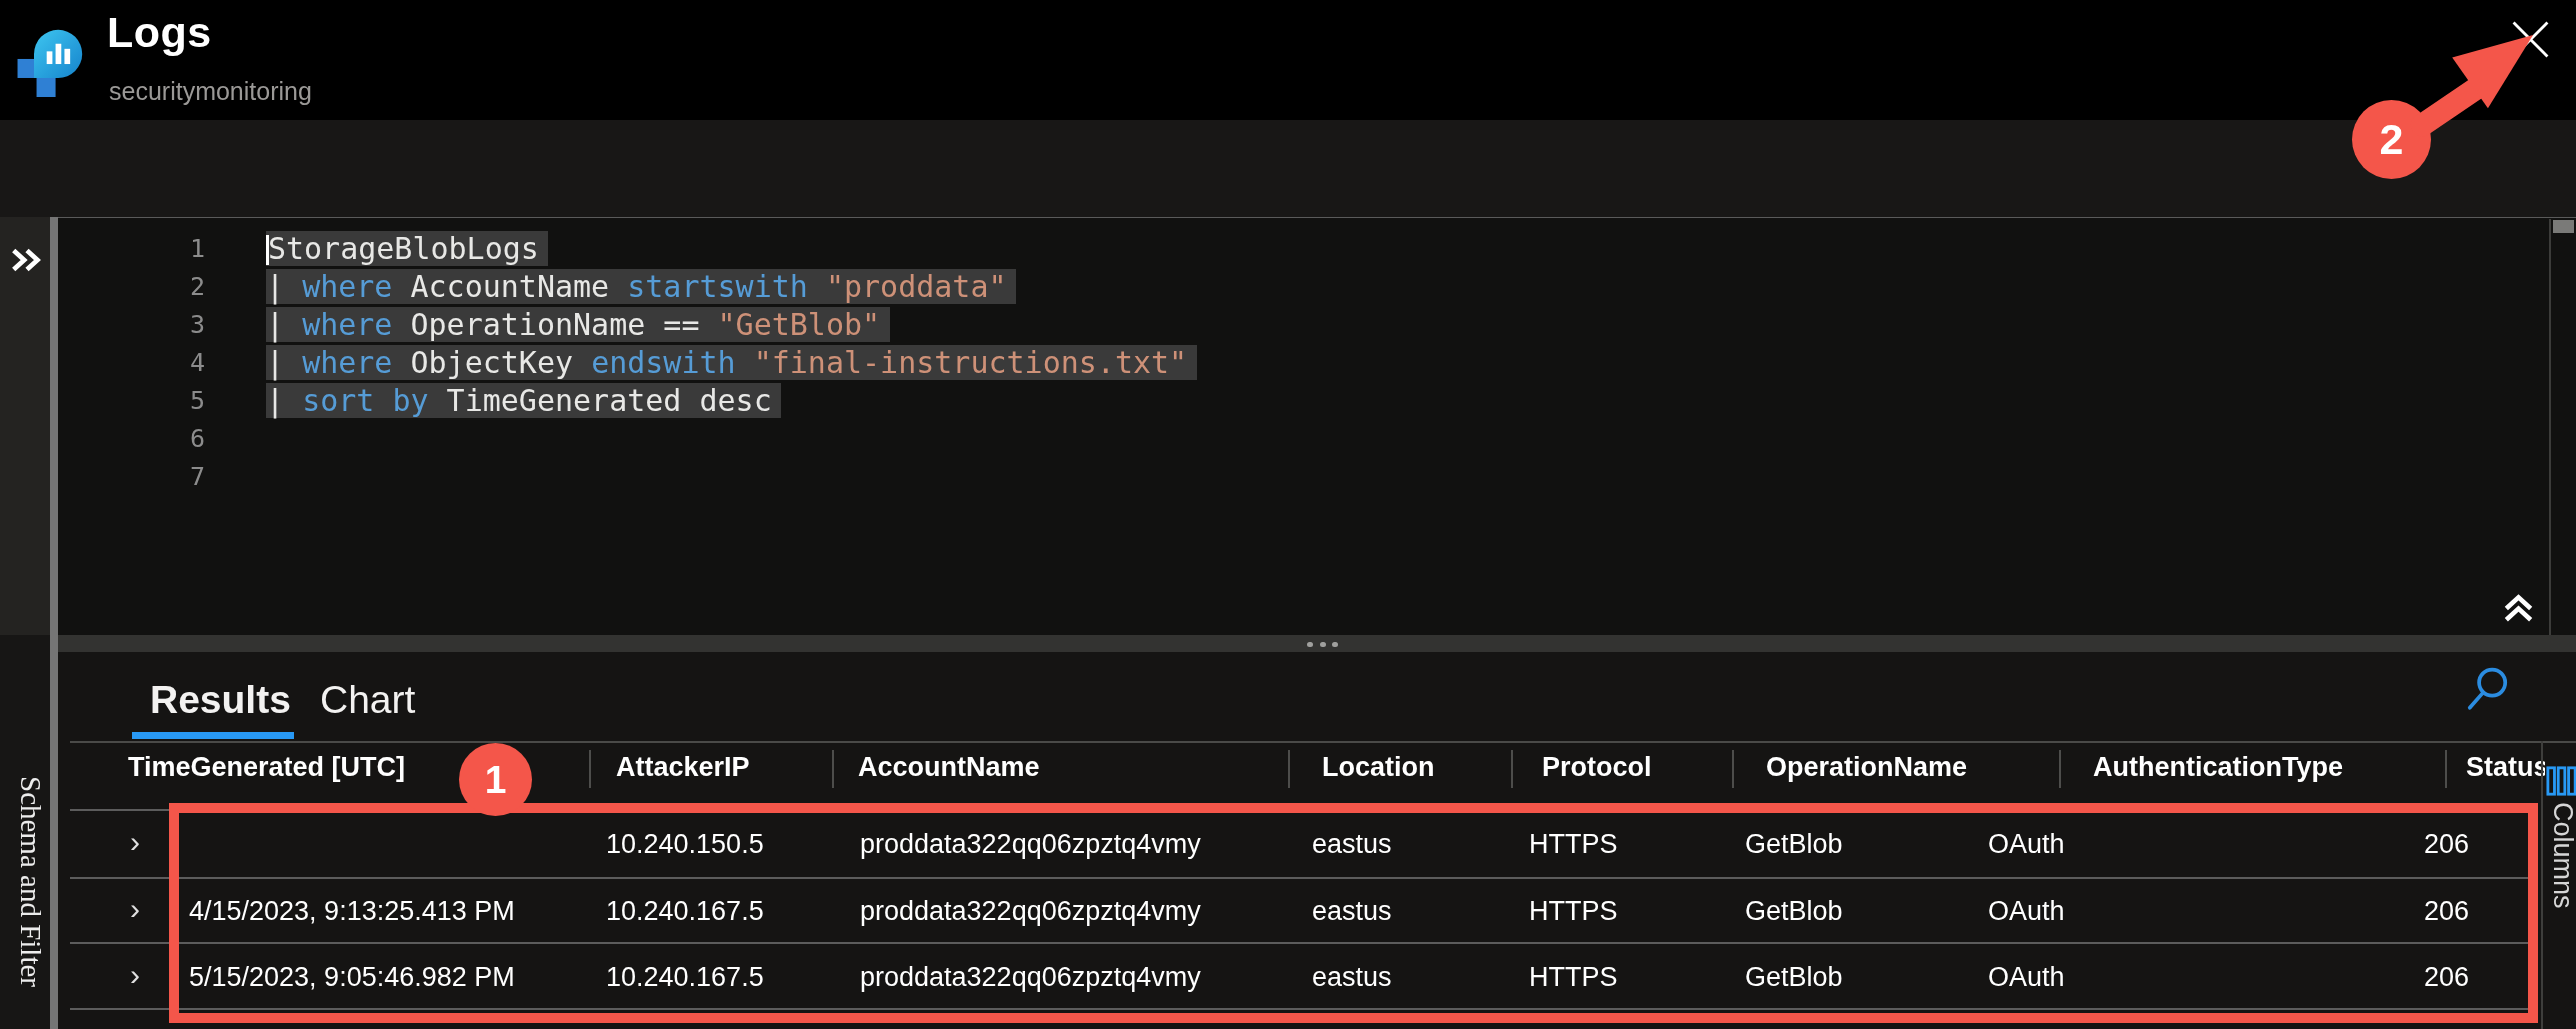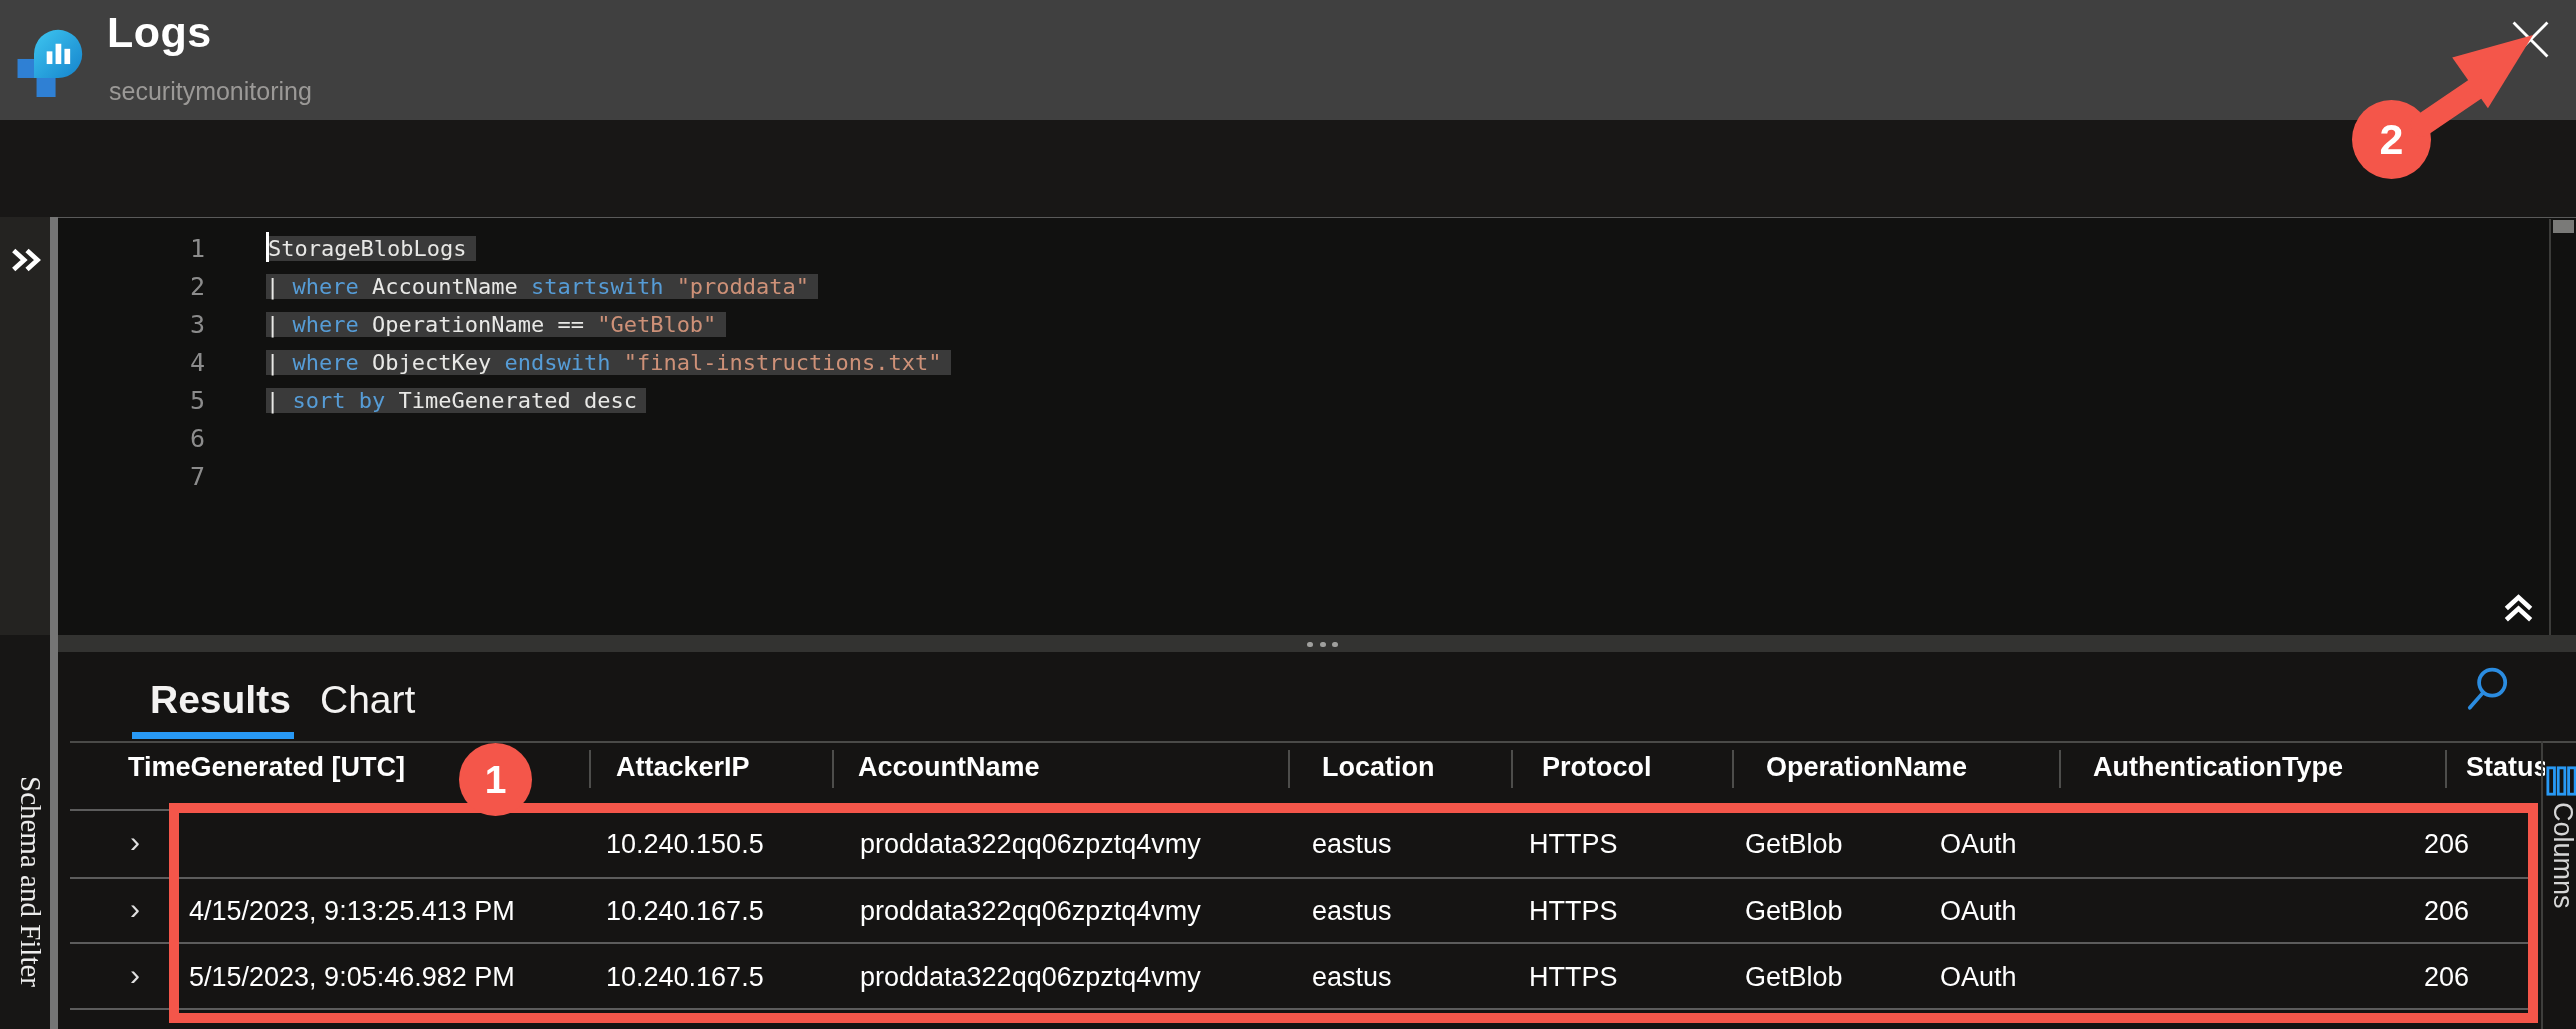--- a/index.html
+++ b/index.html
@@ -1,21 +1,21 @@
 <!DOCTYPE html>
 <html style="font-size:15px"><head>
 <meta charset="utf-8">
 <style>
   html,body{margin:0;padding:0;background:#000;}
   .screen{position:relative;width:2576px;height:1030px;background:#151413;overflow:hidden;
           font-family:"Liberation Sans",sans-serif;color:#fff;}
   .abs{position:absolute;}
 
   
-  .top-band{left:0;top:0;width:2576px;height:120px;background:#404040;}
+  .top-band{left:0;top:0;width:2576px;height:120px;background:#000000;}
   .app-title{left:107px;top:7.5px;font-size:43px;font-weight:bold;color:#fff;letter-spacing:0.5px;}
   .app-sub{left:109px;top:77px;font-size:25px;color:#9b9997;}
   .close-btn{left:2506px;top:15px;width:49px;height:49px;cursor:pointer;}
 
   
   .toolbar-band{left:0;top:120px;width:2576px;height:97px;background:#181716;}
   .ws-label{left:69px;top:158px;font-size:31px;color:#f3f2f1;}
   .scope-label{left:406px;top:158px;font-size:31px;color:#4a4846;}
   .tb-divider{left:631px;top:143px;width:2.8px;height:60px;background:#4a4846;}
   .run-btn{left:668px;top:141px;width:189px;height:62px;background:#2899f5;border-radius:4.7px;
@@ -33,21 +33,21 @@
   .expand-btn{left:7.5px;top:241px;width:38px;height:38px;cursor:pointer;}
   .schema-vtext{left:47px;top:776px;font-family:"Liberation Serif",serif;font-size:29px;color:#ececec;
                 white-space:nowrap;transform-origin:0 0;transform:rotate(90deg);}
 
   
   .editor{left:58px;top:217px;width:2518px;height:418px;background:#111110;border-top:1.9px solid #5a5a5a;}
   .gutter{left:58px;top:230px;width:147px;}
   .ln{height:38px;line-height:38px;text-align:right;font-family:"DejaVu Sans Mono",monospace;
       font-size:25px;color:#8c8c8c;}
   .code-area{left:266px;top:230px;width:2273px;cursor:text;}
-  .code-line{height:38px;line-height:38px;font-family:"DejaVu Sans Mono",monospace;font-size:22px;
+  .code-line{height:38px;line-height:38px;font-family:"DejaVu Sans Mono",monospace;font-size:30px;
              white-space:pre;color:#e8e8e6;}
   .sel{background:#3a3a3a;padding-right:9.4px;}
   .caret{display:inline-block;width:2.8px;height:30px;background:#fff;vertical-align:-5.6px;margin-right:-0.9px;}
   .tk-k{color:#569cd6;} .tk-s{color:#ce9178;} .tk-n{color:#3fd68f;} .tk-p{color:#e8e8e6;}
   .ed-scroll-line{left:2549px;top:219px;width:1.9px;height:416px;background:#3c3c3a;}
   .ed-scroll-thumb{left:2553px;top:220px;width:20.7px;height:13px;background:#7a7a78;cursor:grab;}
   .collapse-btn{left:2497px;top:588px;width:43px;height:43px;cursor:pointer;}
 
   
   .splitter{left:58px;top:635px;width:2518px;height:17px;background:#333331;cursor:row-resize;}
@@ -65,21 +65,21 @@
   
   .hdr-cell{position:absolute;top:752px;font-size:27px;font-weight:bold;color:#fff;white-space:nowrap;}
   .h0{left:128px;} .h1{left:616px;} .h2{left:858px;} .h3{left:1322px;} .h4{left:1542px;}
   .h5{left:1766px;} .h6{left:2093px;} .h7{left:2466px;width:79px;overflow:hidden;}
   .hdr-sep{position:absolute;top:750px;width:1.9px;height:38px;background:#4d4d4b;}
   .row-sep{position:absolute;left:70px;width:2468px;height:1.9px;background:#5c5c5c;z-index:5;}
   .trow{position:absolute;left:0;width:2576px;height:66px;z-index:4;cursor:pointer;}
   .trow .cell{position:absolute;top:0;height:66px;line-height:66px;font-size:27px;color:#fff;white-space:nowrap;}
   .expander{position:absolute;left:130px;top:0;height:66px;line-height:62px;font-size:30px;color:#e0e0e0;cursor:pointer;}
   .c-time{left:189px;} .c-ip{left:606px;} .c-account{left:860px;} .c-loc{left:1312px;}
-  .c-proto{left:1529px;} .c-op{left:1745px;} .c-auth{left:1940px;}
+  .c-proto{left:1529px;} .c-op{left:1745px;} .c-auth{left:1988px;}
   .c-status{left:2349px;width:120px;text-align:right;}
   .cols-divider{left:2541px;top:741px;width:1.9px;height:288px;background:#3e3e3c;}
   .cols-btn{left:2546px;top:765px;width:32px;height:32px;cursor:pointer;}
   .cols-vtext{left:2578px;top:802px;font-size:27px;color:#d6d6d6;white-space:nowrap;
               transform-origin:0 0;transform:rotate(90deg);}
 
   
   .anno-box{left:169px;top:803px;width:2349px;height:200px;border:10.3px solid #f4564a;z-index:40;pointer-events:none;}
   .anno-badge{border-radius:50%;background:#f4564a;color:#fff;font-weight:bold;display:flex;
               align-items:center;justify-content:center;z-index:45;pointer-events:none;}

